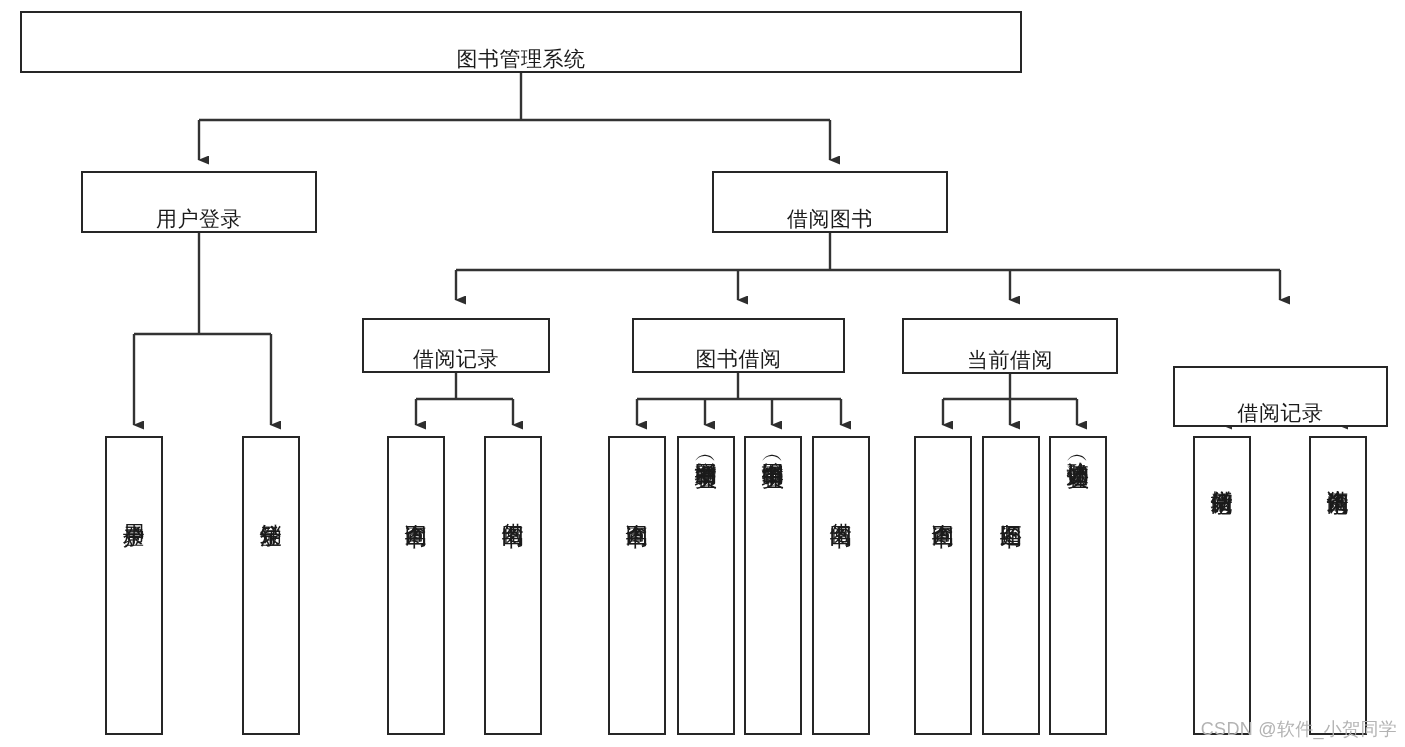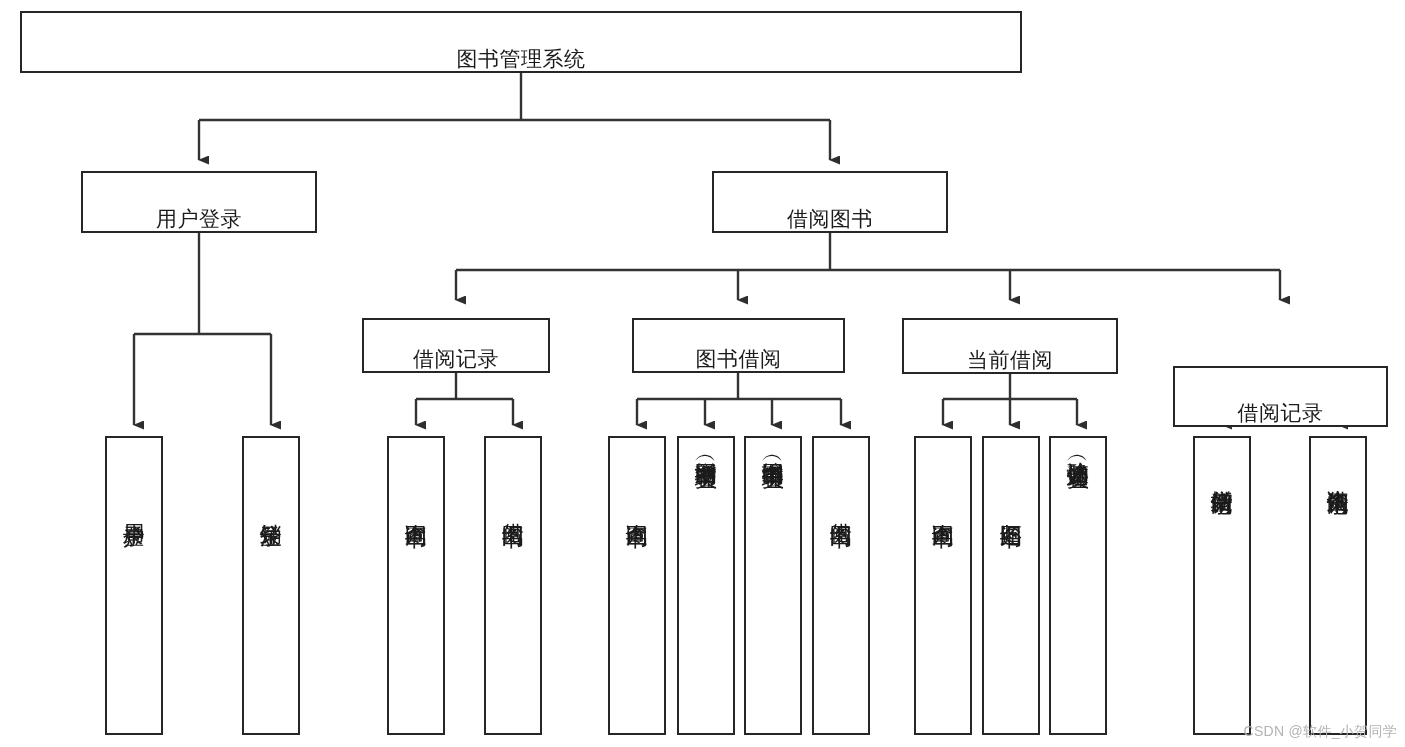--- a/index.html
+++ b/index.html
@@ -55,21 +55,21 @@
     line-height: 1.06;
     letter-spacing: 1px;
     white-space: nowrap;
     display: block;
   }
   .watermark {
     position: absolute;
     right: 8px;
     bottom: 6px;
     color: #b3b3b3;
-    font-size: 14px;
+    font-size: 18px;
     letter-spacing: 0.3px;
     white-space: nowrap;
   }
 </style>
 </head>
 <body>
 
 <div id="canvas">
 
   <svg class="edges" viewBox="0 0 1405 747">

